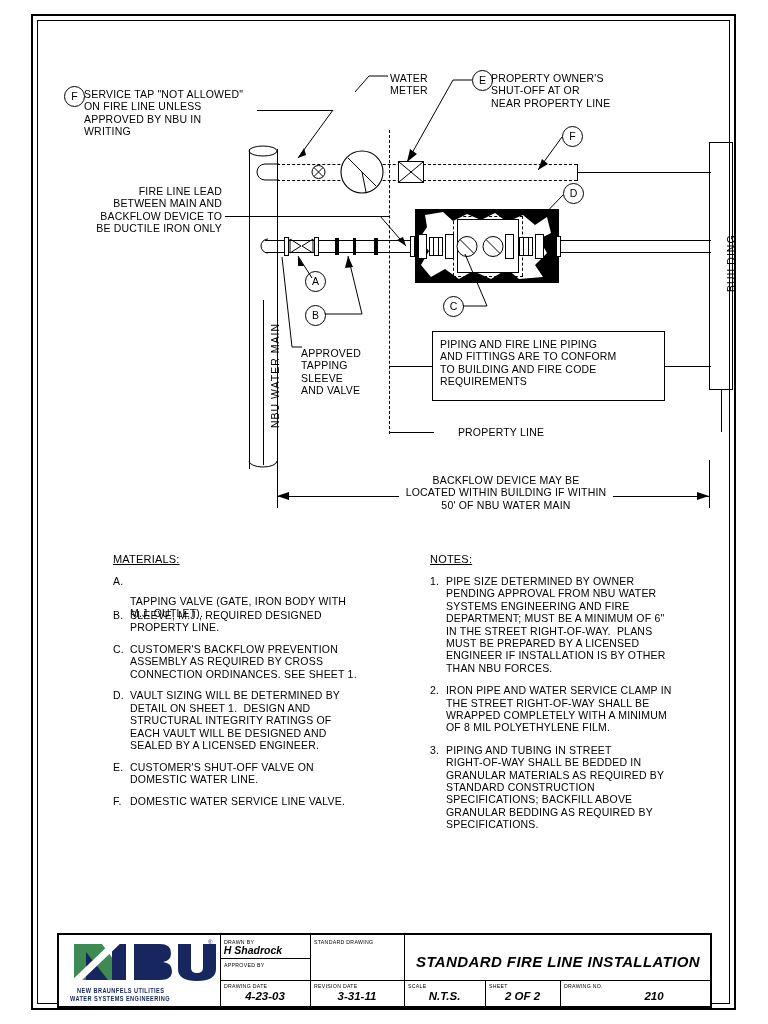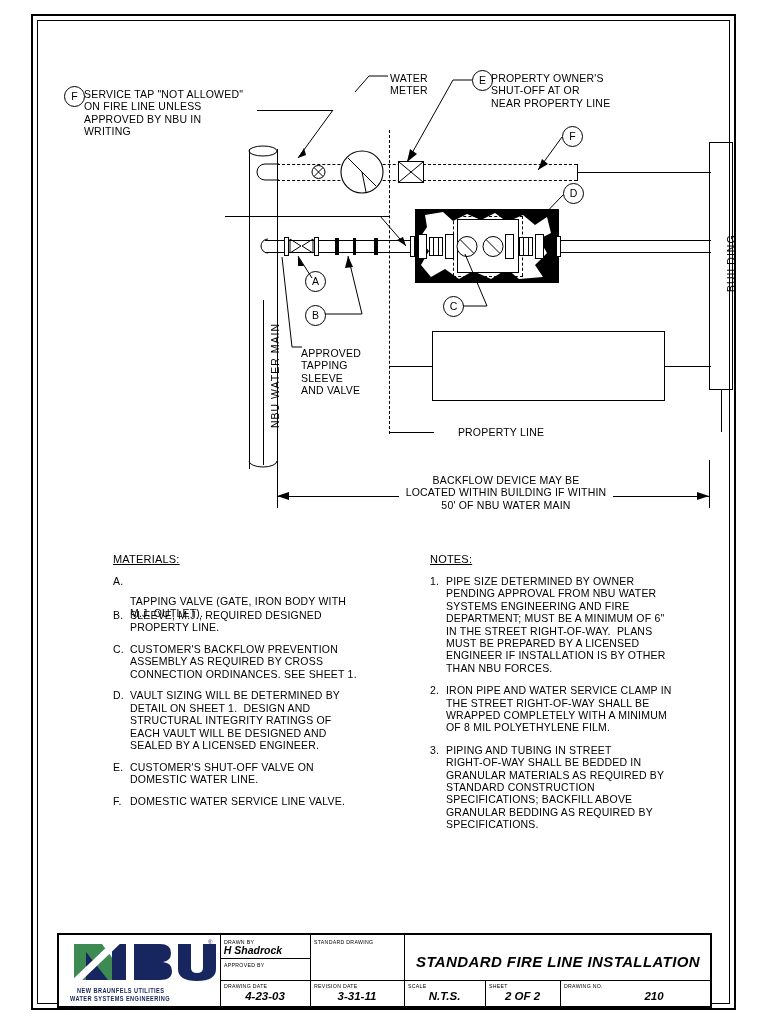--- a/index.html
+++ b/index.html
@@ -65,20 +65,24 @@
 ON FIRE LINE UNLESS
 APPROVED BY NBU IN
 WRITING</div>
 
   <div class="ln h1" style="left:257px;top:110px;width:76px;"></div>
   <svg style="position:absolute;left:240px;top:108px;width:100px;height:62px;overflow:visible;">
     <line x1="93" y1="2" x2="58" y2="50" stroke="#000" stroke-width="1"></line>
     <polygon points="58,50 64,40 66,47" fill="#000"></polygon>
   </svg>
 
+  <div class="txt r" style="left:56px;top:185px;width:166px;">FIRE LINE LEAD
+BETWEEN MAIN AND
+BACKFLOW DEVICE TO
+BE DUCTILE IRON ONLY</div>
   <div class="ln h1" style="left:225px;top:216px;width:165px;"></div>
   <svg style="position:absolute;left:380px;top:214px;width:60px;height:40px;overflow:visible;">
     <line x1="0" y1="2" x2="26" y2="32" stroke="#000" stroke-width="1"></line>
     <polygon points="26,32 17,26 23,23" fill="#000"></polygon>
   </svg>
 
   <div class="txt" style="left:390px;top:72px;width:70px;">WATER
 METER</div>
   <svg style="position:absolute;left:355px;top:72px;width:40px;height:20px;overflow:visible;">
     <line x1="33" y1="4" x2="14" y2="4" stroke="#000" stroke-width="1"></line>
@@ -242,20 +246,24 @@
   <div class="vtxt" style="left:725px;top:292px;transform:rotate(-90deg);">BUILDING</div>
   <div class="ln h1" style="left:721px;top:390px;width:1px;height:40px;"></div>
   <div class="ln v1" style="left:721px;top:390px;height:42px;"></div>
 
   <div class="ln h1" style="left:561px;top:240px;width:150px;"></div>
   <div class="ln h1" style="left:561px;top:252px;width:150px;"></div>
 
   <div class="ln h1" style="left:577px;top:172px;width:134px;"></div>
 
   <div class="box" style="left:432px;top:331px;width:233px;height:70px;background:#fff;"></div>
+  <div class="txt" style="left:440px;top:338px;width:220px;">PIPING AND FIRE LINE PIPING
+AND FITTINGS ARE TO CONFORM
+TO BUILDING AND FIRE CODE
+REQUIREMENTS</div>
   <div class="ln h1" style="left:390px;top:366px;width:42px;"></div>
   <div class="ln h1" style="left:665px;top:366px;width:46px;"></div>
 
   <div class="ln v1" style="left:277px;top:460px;height:48px;"></div>
   <div class="ln v1" style="left:709px;top:460px;height:48px;"></div>
   <div class="ln h1" style="left:277px;top:496px;width:122px;"></div>
   <div class="ln h1" style="left:613px;top:496px;width:96px;"></div>
   <svg style="position:absolute;left:277px;top:491px;width:14px;height:11px;overflow:visible;">
     <polygon points="0,5 12,1 12,9" fill="#000"></polygon>
   </svg>

